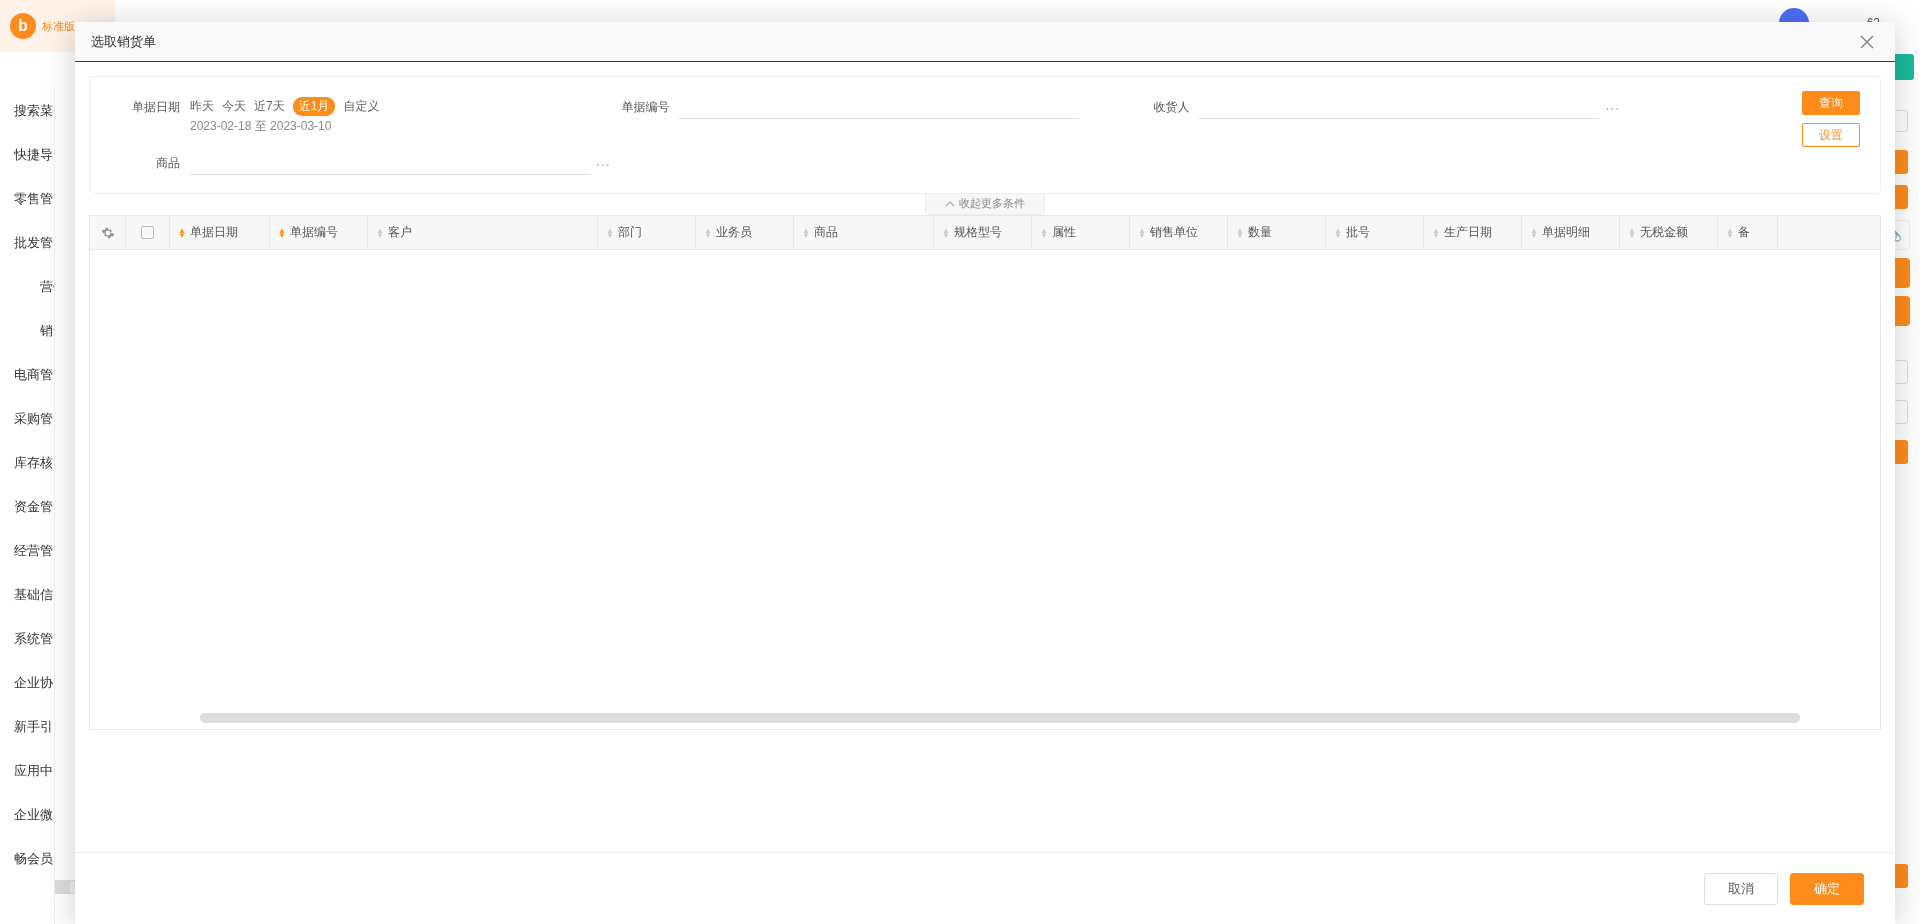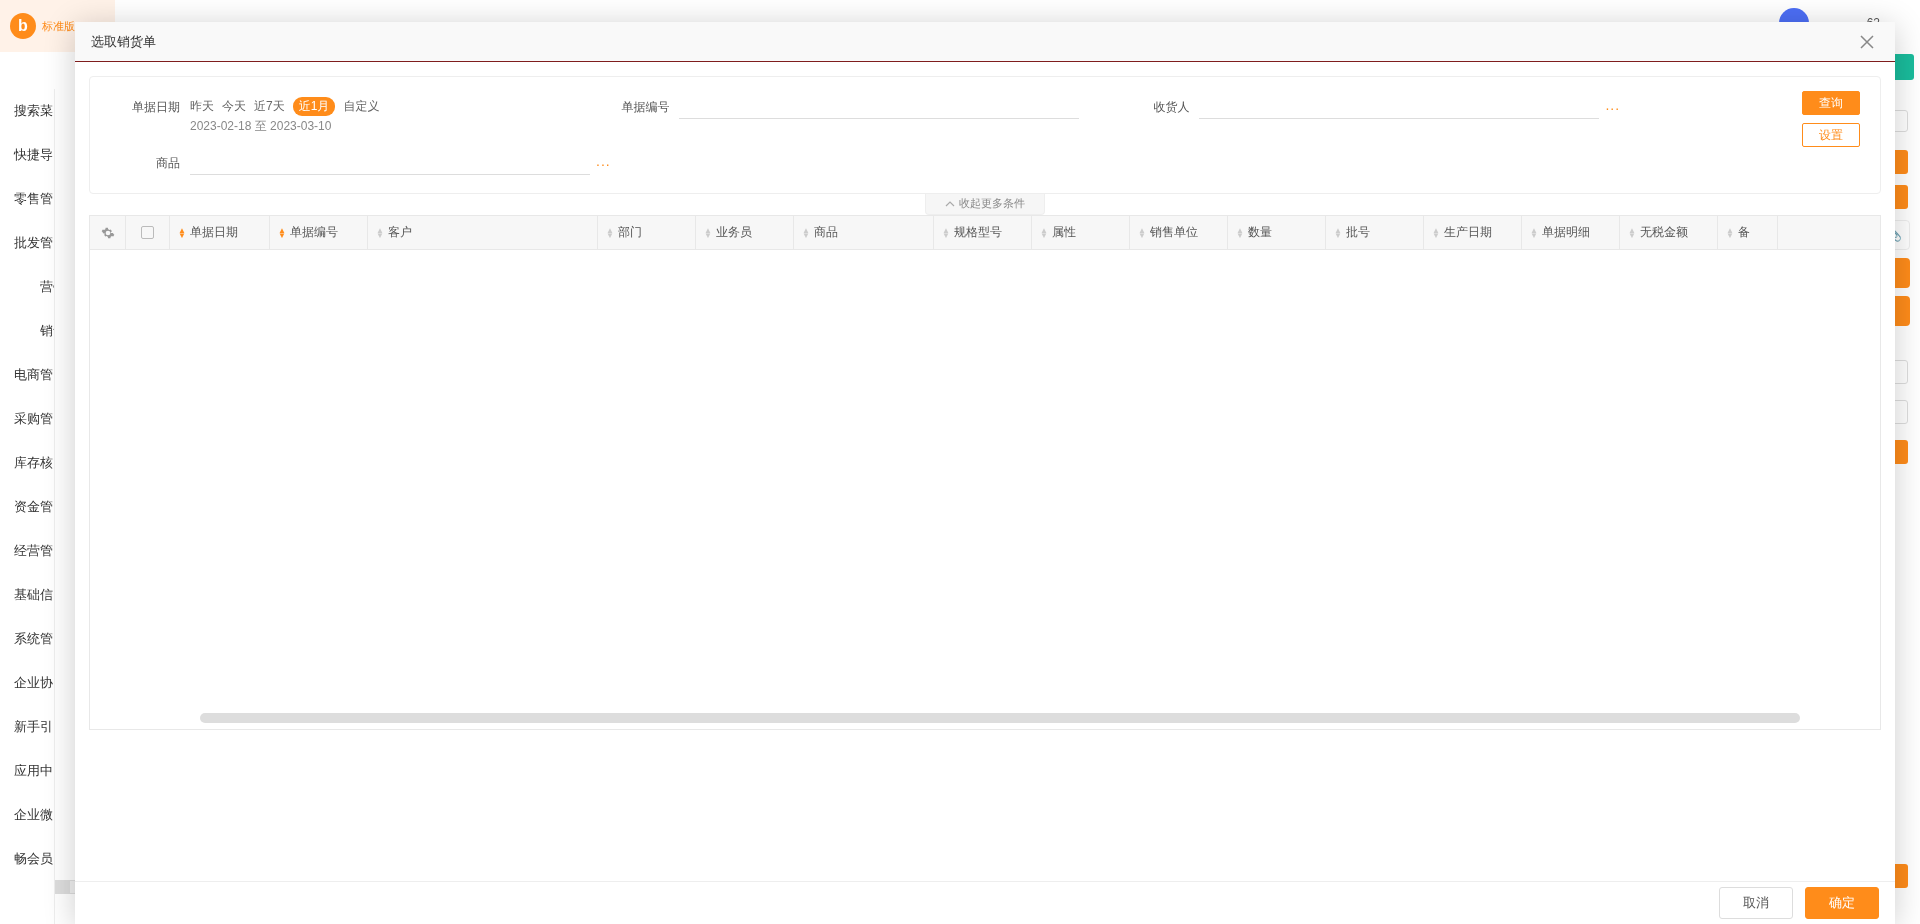--- a/index.html
+++ b/index.html
@@ -67,21 +67,21 @@
   .th.chkcol { width:44px; justify-content:center; }
   .gear { width:14px; height:14px; color:#888; }
 
   
   .w-date{width:100px;} .w-no{width:98px;} .w-cust{width:230px;} .w-dept{width:98px;} .w-sales{width:98px;}
   .w-prod{width:140px;} .w-spec{width:98px;} .w-attr{width:98px;} .w-unit{width:98px;} .w-qty{width:98px;}
   .w-batch{width:98px;} .w-pdate{width:98px;} .w-edate{width:98px;} .w-amt{width:98px;} .w-rem{width:60px;}
 
   .hscroll { position:absolute; bottom:6px; left:110px; right:80px; height:10px; background:#ddd; border-radius:5px; }
 
-  .modal-footer { height:43px; border-top:1px solid #eee; display:flex; align-items:center; justify-content:flex-end; padding:0 16px; gap:12px; }
+  .modal-footer { height:72px; border-top:1px solid #eee; display:flex; align-items:center; justify-content:flex-end; padding:0 31px; gap:12px; }
   .fbtn { height:32px; width:74px; border-radius:3px; font-size:13px; display:flex; align-items:center; justify-content:center; cursor:pointer; }
   .fbtn.cancel { background:#fff; border:1px solid #ddd; color:#555; }
   .fbtn.ok { background:#ff8c1a; border:1px solid #ff8c1a; color:#fff; }
 
   svg { display:block; }
 </style>
 </head>
 <body>
 
 <div class="bg-app">

